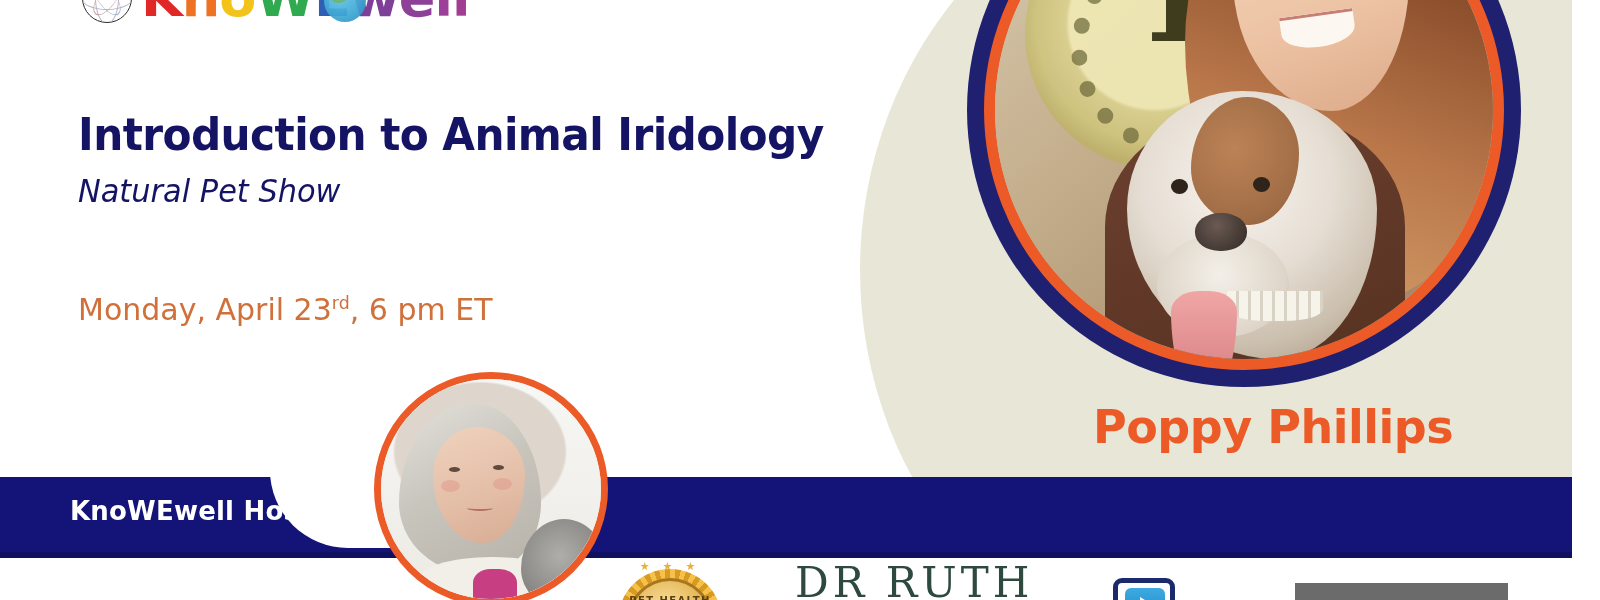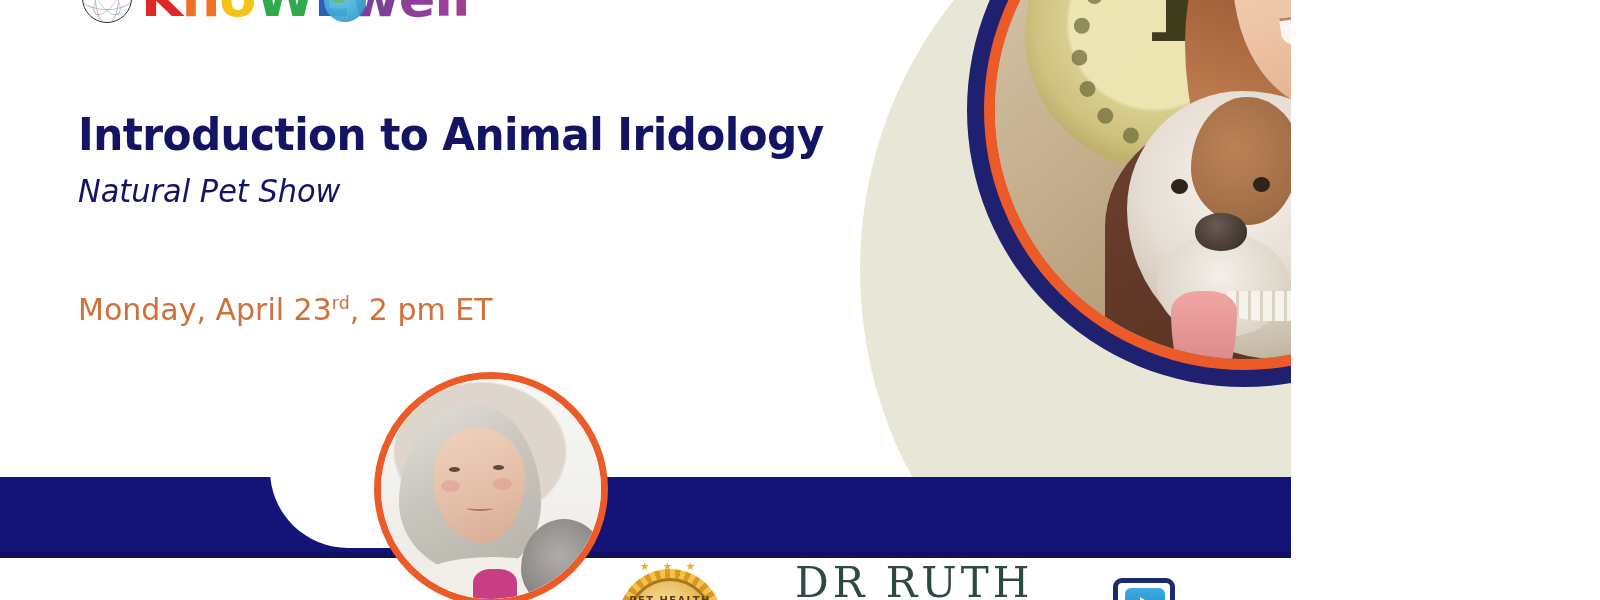--- a/index.html
+++ b/index.html
@@ -5,21 +5,21 @@
 <style>
   * { margin:0; padding:0; box-sizing:border-box; }
   html, body {
     width:1600px; height:600px;
     overflow:hidden;
     background:#ffffff;
     font-family:"Liberation Sans", sans-serif;
   }
   #stage {
     position:relative;
-    width:1291px; height:600px;
+    width:1572px; height:600px;
     background:#ffffff;
     overflow:hidden;
   }
 
   
   .cream-blob {
     position:absolute;
     left:860px; top:-140px;
     width:760px; height:820px;
     background:#e8e7d7;
@@ -406,26 +406,27 @@
       <span class="lw-K">K</span><span class="lw-n">n</span><span class="lw-o">o</span><span class="lw-W">W</span><span class="lw-E">E</span><span class="lw-w">w</span><span class="lw-e">e</span><span class="lw-l1">l</span><span class="lw-l2">l</span>
       <span class="logo-earth"></span>
       
     </div>
   </div>
 
   <div class="headline">Introduction to Animal Iridology</div>
   <div class="subhead">Natural Pet Show</div>
 
   <div class="datetime">
-    <span>Monday, April 23</span><sup>rd</sup><span>, 2 pm ET</span>
+    <span>Monday, April 23</span><sup>rd</sup><span>, 6 pm ET</span>
   </div>
 
   <div class="host-band"></div>
   <div class="band-rule"></div>
   <div class="host-band-notch"></div>
+  <div class="host-label">KnoWEwell Host:</div>
 
   <div class="host-photo">
     <div class="hp-bg"></div>
     <div class="hp-hair"></div>
     <div class="hp-face"></div>
     <div class="hp-cheek l"></div>
       <div class="hp-cheek r"></div>
     <div class="hp-eye l"></div>
       <div class="hp-eye r"></div>
     <div class="hp-mouth"></div>
@@ -446,20 +447,21 @@
     <div class="sp-dog"></div>
     <div class="sp-dog-patch"></div>
     <div class="sp-dog-eye l"></div>
       <div class="sp-dog-eye r"></div>
     <div class="sp-dog-muzzle"></div>
     <div class="sp-dog-nose"></div>
     <div class="sp-teeth"></div>
     <div class="sp-tongue"></div>
   </div>
 
+  <div class="speaker-name">Poppy Phillips</div>
 
   <div class="sponsor-strip"></div>
 
   <div class="seal">
     <div class="seal-stars">★ ★ ★</div>
     <div class="seal-inner"></div>
     <div class="seal-text">PET HEALTH</div>
   </div>
 
   <div class="drruth">DR RUTH</div>

